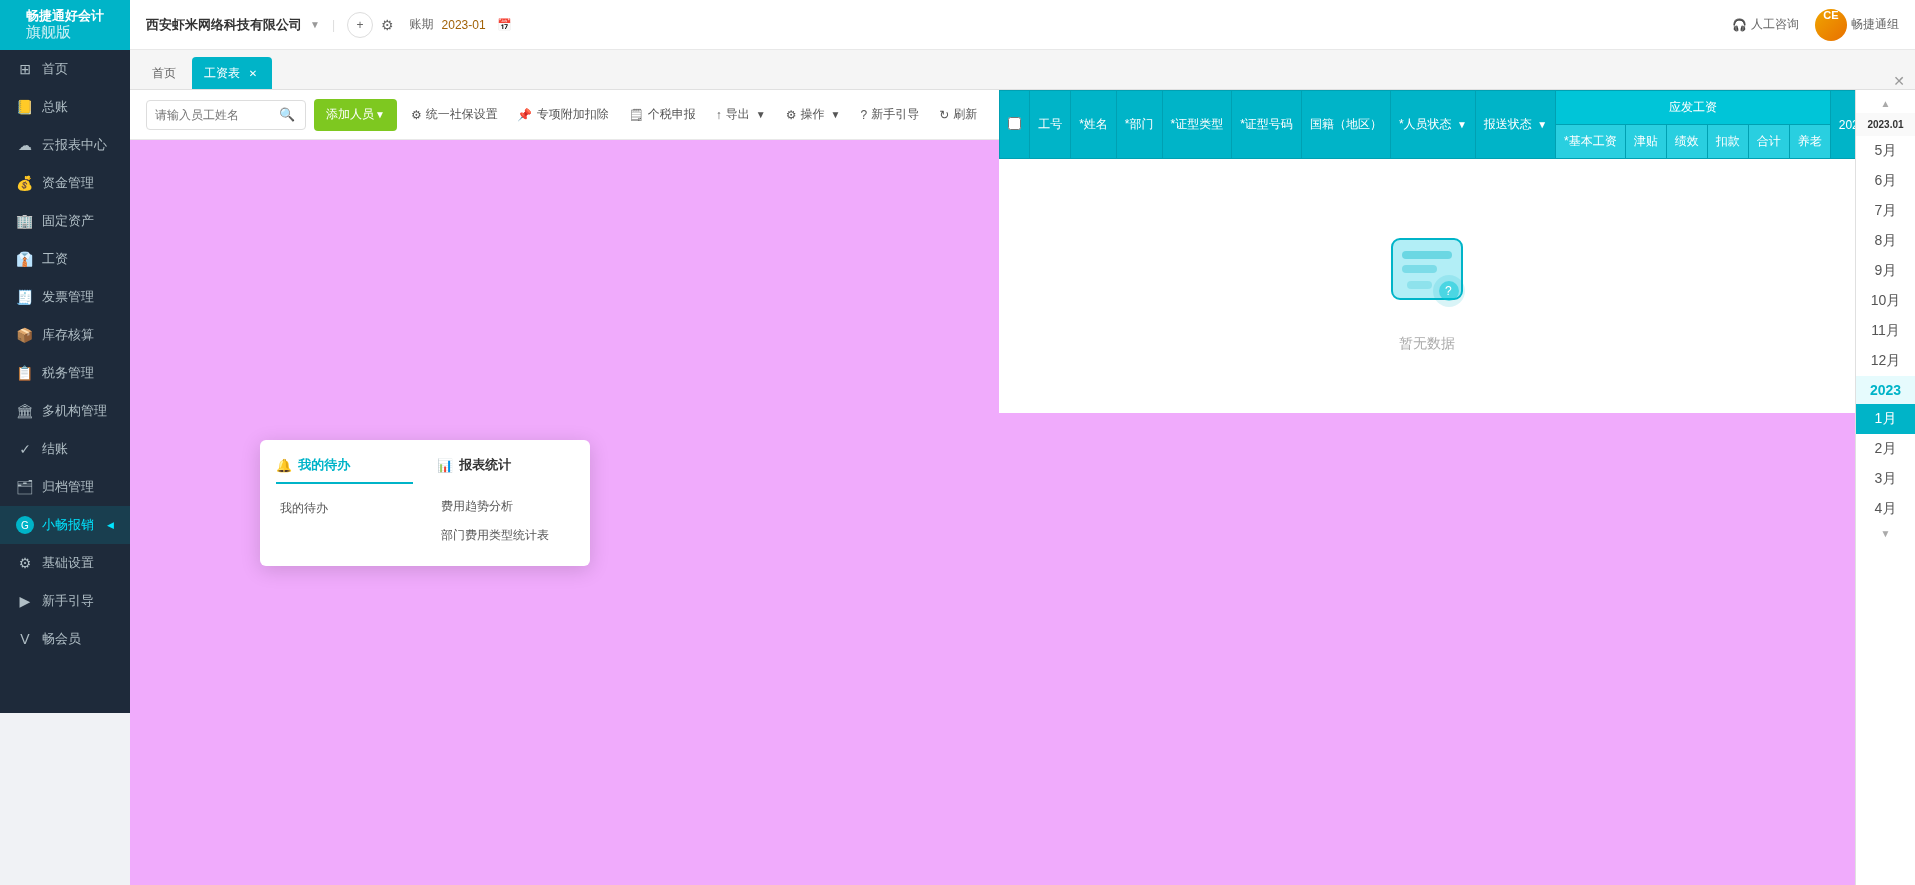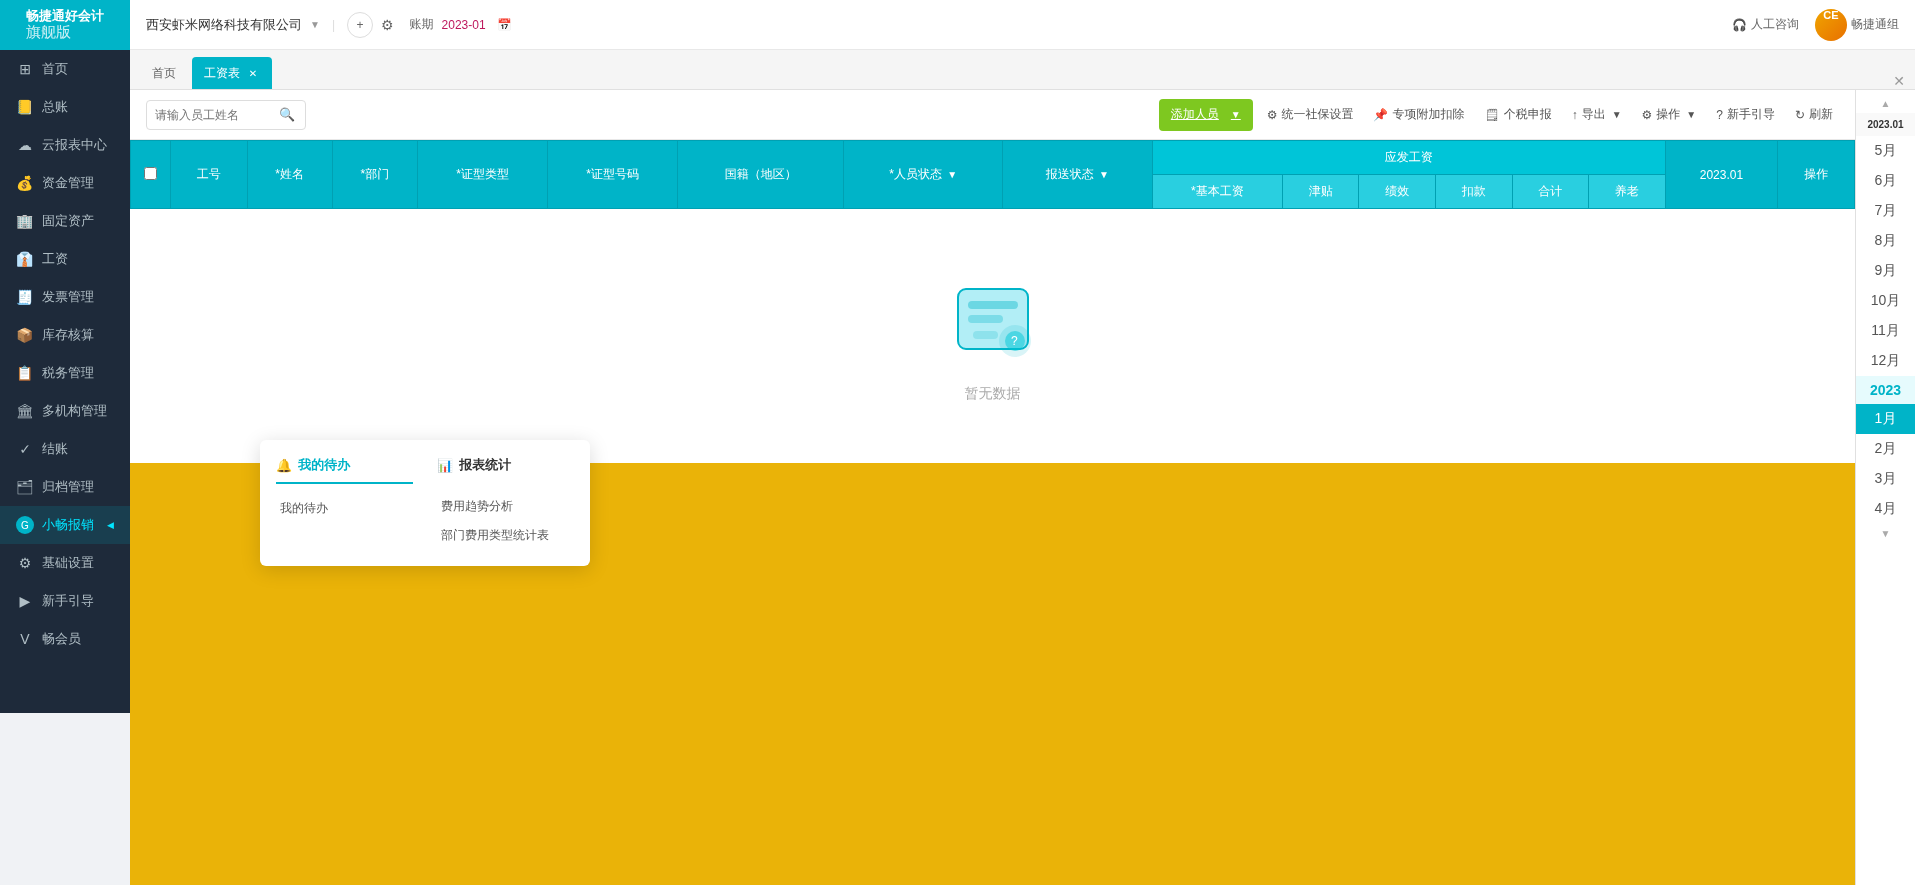--- a/index.html
+++ b/index.html
@@ -62,35 +62,35 @@
       background: white;
       display: flex;
       align-items: center;
       padding: 0 16px;
       border-bottom: 1px solid #e8e8e8;
       gap: 8px;
     }
     .company-name {
       color: #333;
       font-size: 13px;
-      font-weight: 400;
+      font-weight: 700;
       cursor: pointer;
     }
     .company-arrow { color: #999; font-size: 10px; }
     .topbar-sep { color: #ddd; margin: 0 4px; }
     .topbar-add-btn {
       width: 26px; height: 26px;
       border: 1px solid #ddd;
       border-radius: 50%;
       display: flex; align-items: center; justify-content: center;
       cursor: pointer; color: #666;
     }
     .topbar-gear { color: #666; cursor: pointer; font-size: 14px; }
     .period-label { color: #666; font-size: 12px; margin-left: 8px; }
-    .period-value { color: #be185d; font-size: 12px; font-weight: 500; }
+    .period-value { color: #a16207; font-size: 12px; font-weight: 500; }
     .period-icon { color: #999; margin-left: 4px; cursor: pointer; }
     .topbar-right {
       margin-left: auto;
       display: flex;
       align-items: center;
       gap: 16px;
     }
     .topbar-right-item {
       display: flex;
       align-items: center;
@@ -145,23 +145,23 @@
       flex: 1;
       display: flex;
       overflow: hidden;
       position: relative;
     }
 
     
     .payroll-main {
       flex: 1;
       display: flex;
-      flex-direction: column;
+      flex-direction: row;
       overflow: hidden;
-      background: #eab308;
+      background: #f0abfc;
     }
 
     
     .payroll-toolbar {
       height: 50px;
       padding: 0 16px;
       background: white;
       display: flex;
       align-items: center;
       gap: 8px;
@@ -184,21 +184,21 @@
     .toolbar-right { margin-left: auto; display: flex; align-items: center; gap: 8px; }
     .btn-add-person {
       background: #7ec820;
       color: white;
       border: none;
       border-radius: 4px;
       height: 32px;
       padding: 0 12px;
       cursor: pointer;
       font-size: 12px;
-      display: flex; align-items: center; gap: 12px; text-decoration: underline;
+      display: flex; align-items: center; gap: 1px;
     }
     .btn-add-person .arrow { font-size: 10px; }
     .toolbar-action {
       display: flex; align-items: center; gap: 4px;
       color: #555; cursor: pointer; font-size: 12px; padding: 0 6px;
     }
 
     
     .payroll-table {
       flex: 1;

